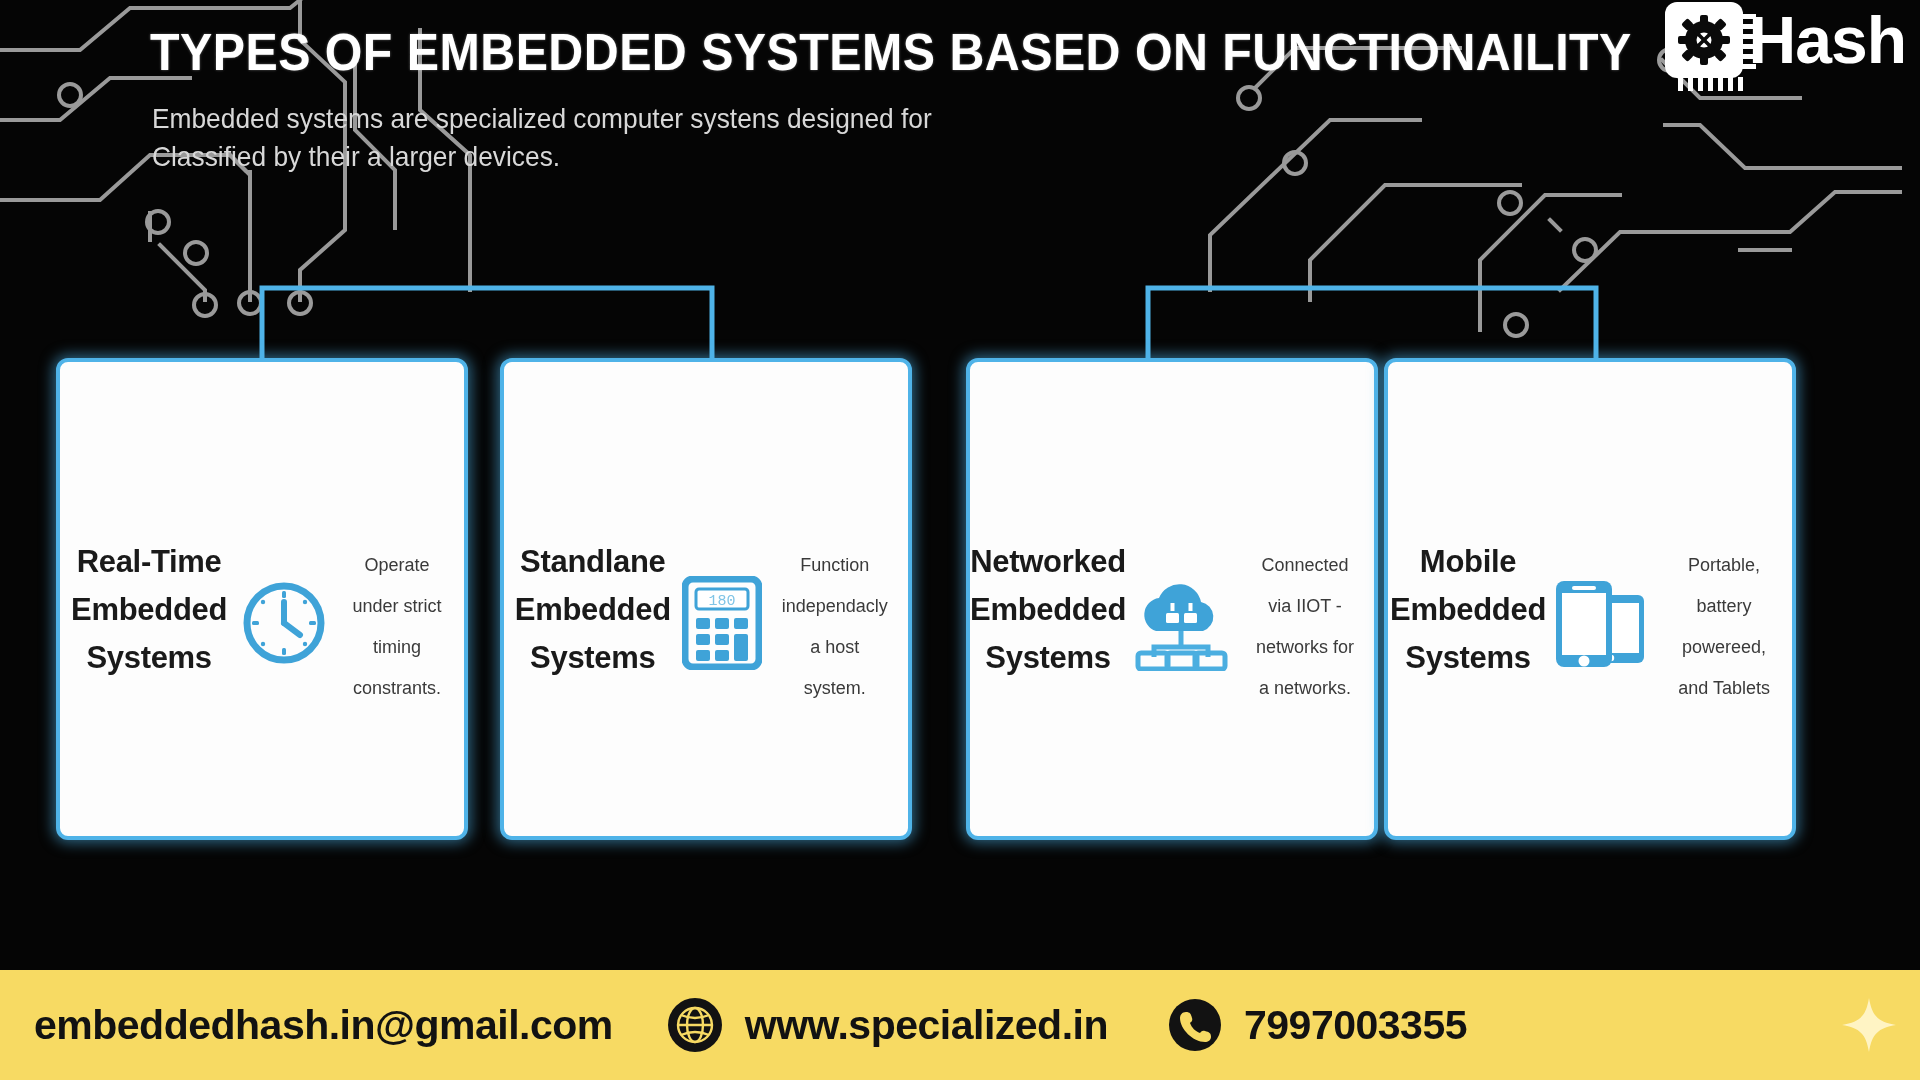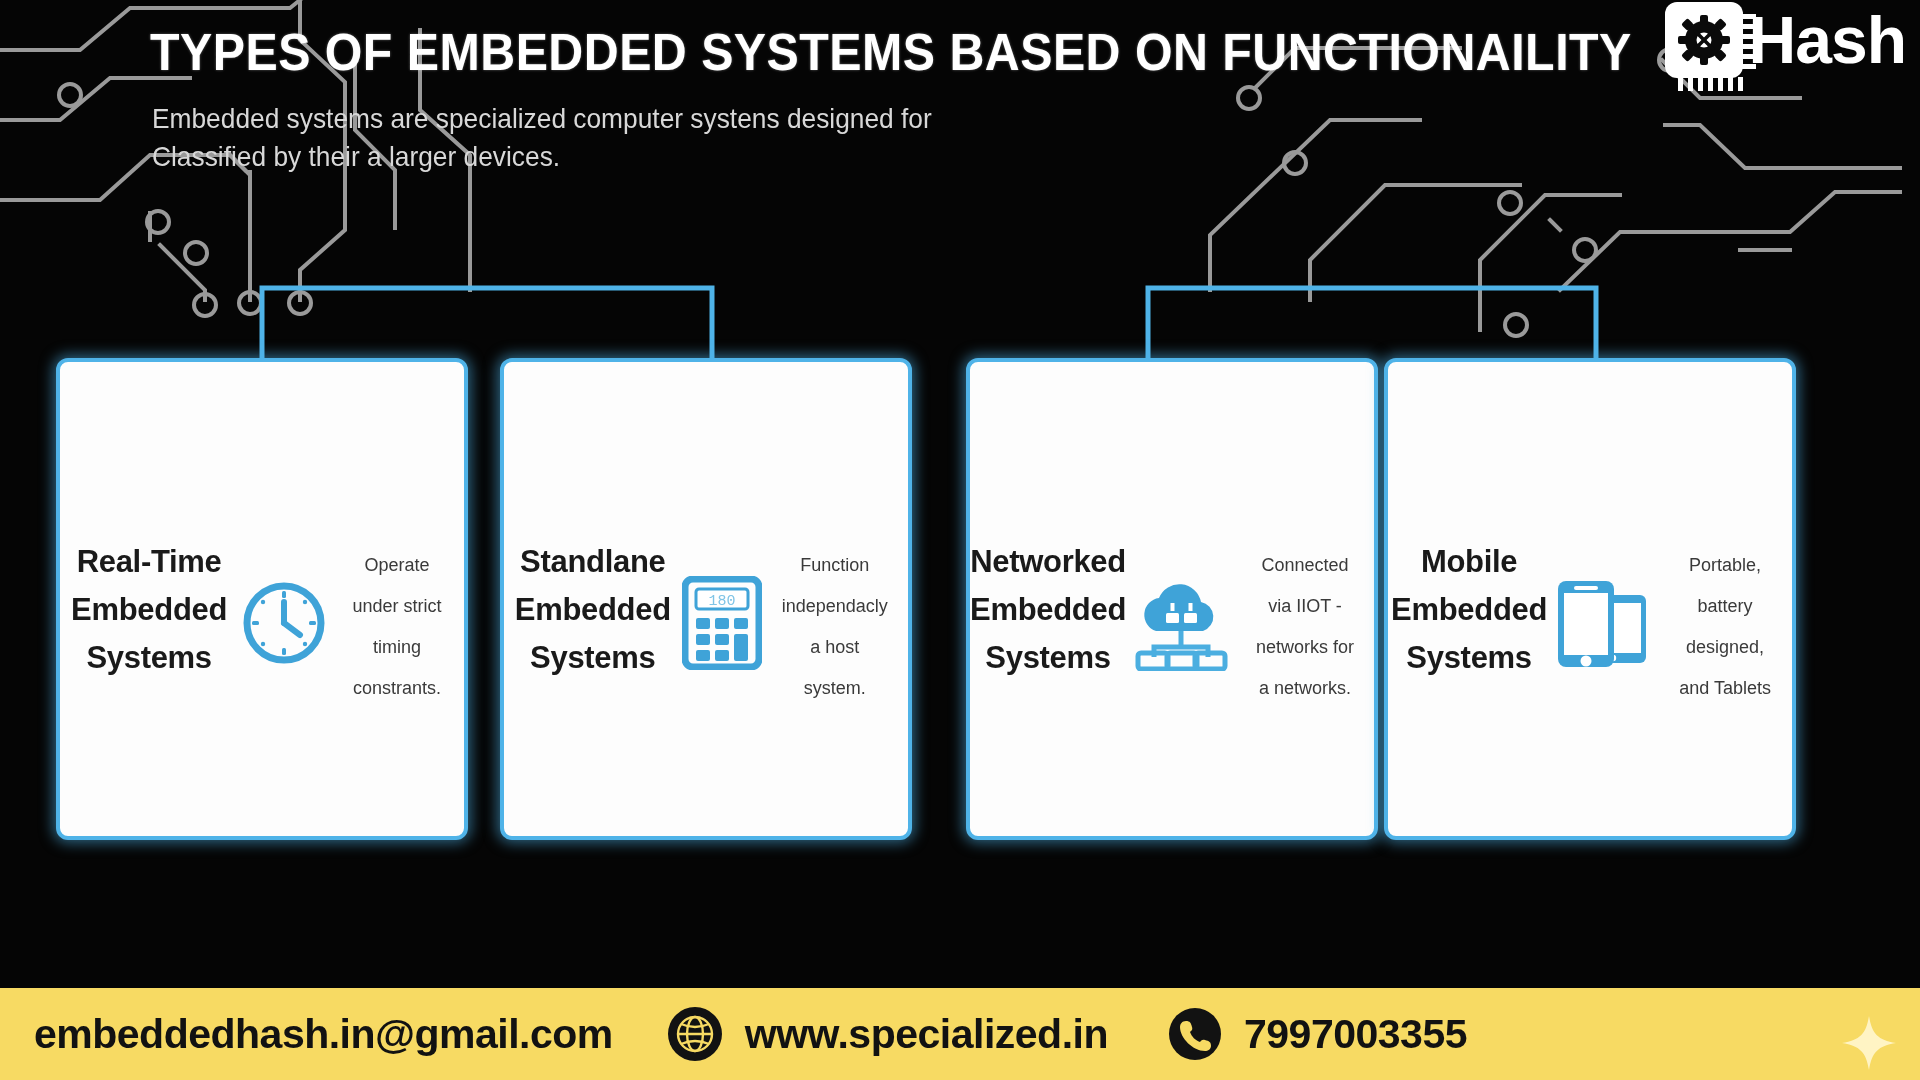--- a/index.html
+++ b/index.html
@@ -84,21 +84,21 @@
     margin-top:26px; height:100px;
     display:flex; align-items:center; justify-content:center;
   }
   .card-desc {
     margin-top:34px; font-size:18px; color:#3a3a3a;
     text-align:center; line-height:41px; padding:0 18px;
   }
 
   
   .footer {
-    position:absolute; left:0; bottom:0; width:1920px; height:92px;
+    position:absolute; left:0; bottom:0; width:1920px; height:110px;
     background:#F7DA63; z-index:6;
     display:flex; align-items:center;
   }
   .footer-item {
     display:flex; align-items:center; gap:22px;
     color:#121212; font-weight:bold; font-size:41px;
     letter-spacing:-0.5px; white-space:nowrap;
   }
   .fi-email { margin-left:34px; }
   .fi-web   { margin-left:54px; }
@@ -307,21 +307,21 @@
         <rect x="59" y="28" width="32" height="50" fill="#ffffff"></rect>
         <circle cx="63" cy="83" r="3.2" fill="#ffffff"></circle>
         <rect x="8" y="6" width="56" height="86" rx="8" fill="#3FA3D8"></rect>
         <rect x="14" y="18" width="44" height="62" fill="#ffffff"></rect>
         <rect x="24" y="11" width="24" height="4" rx="2" fill="#ffffff"></rect>
         <circle cx="36" cy="86" r="5.5" fill="#ffffff"></circle>
       </svg>
     </div>
     <div class="card-desc">
       <div>Portable, battery</div>
-      <div>designed, and Tablets</div>
+      <div>powereed, and Tablets</div>
     </div>
   </div>
 
 </div>
 
 <div class="footer">
 
   <div class="footer-item fi-email">
     <span>embeddedhash.in@gmail.com</span>
   </div>

